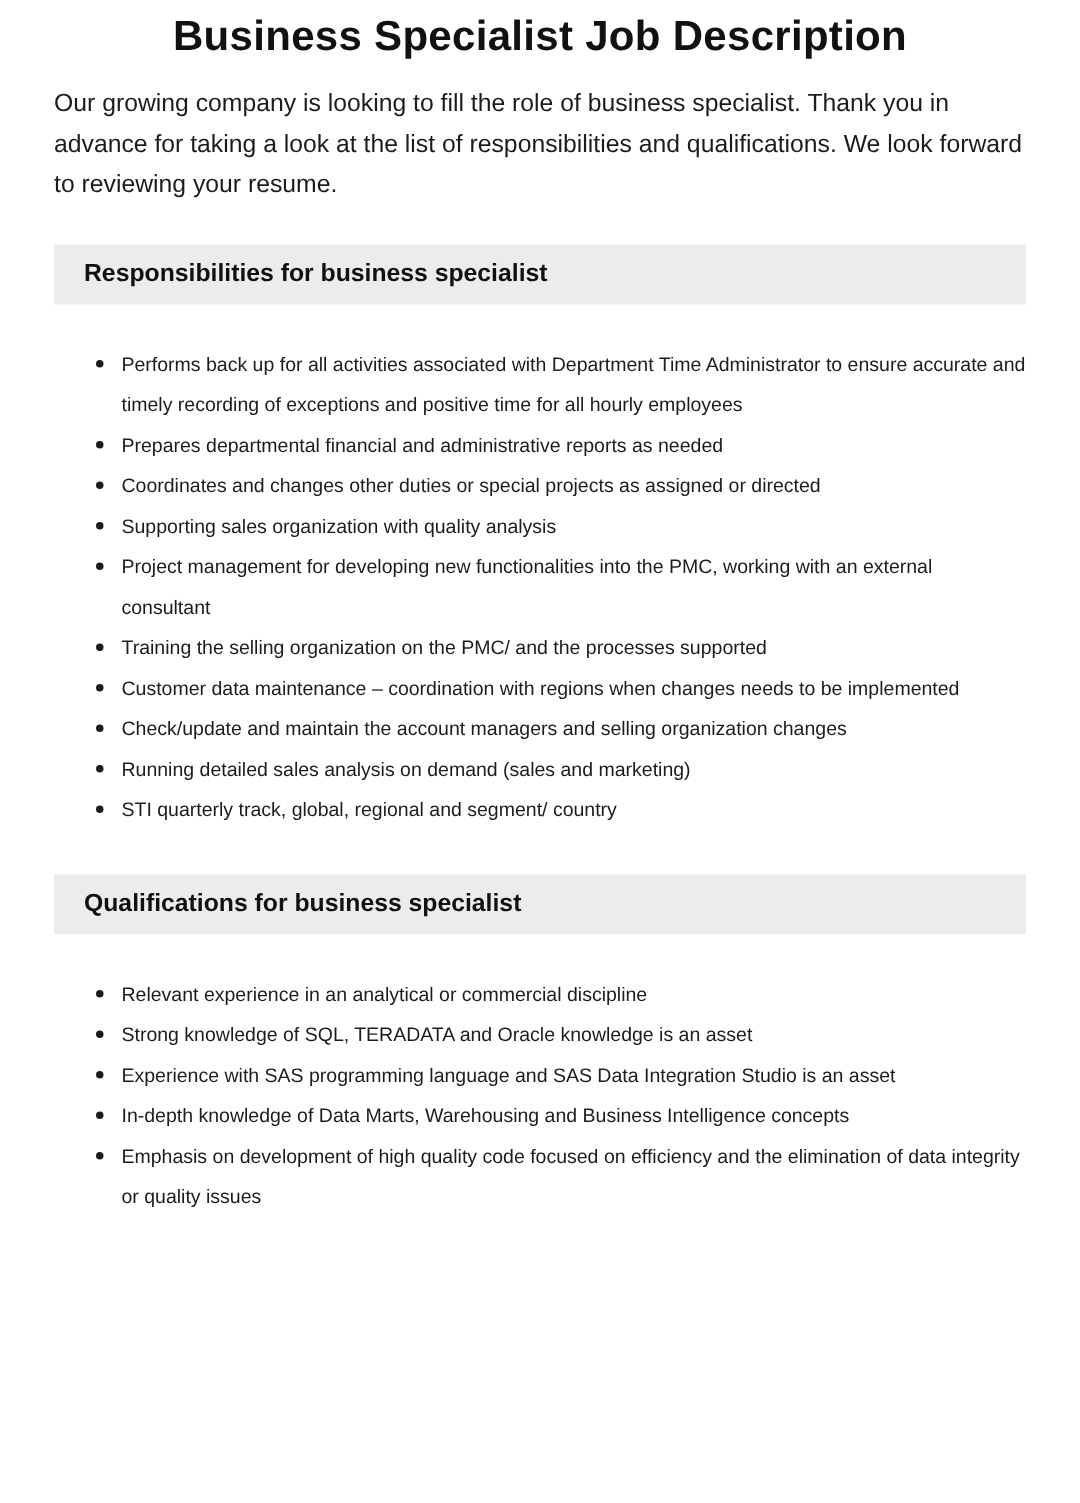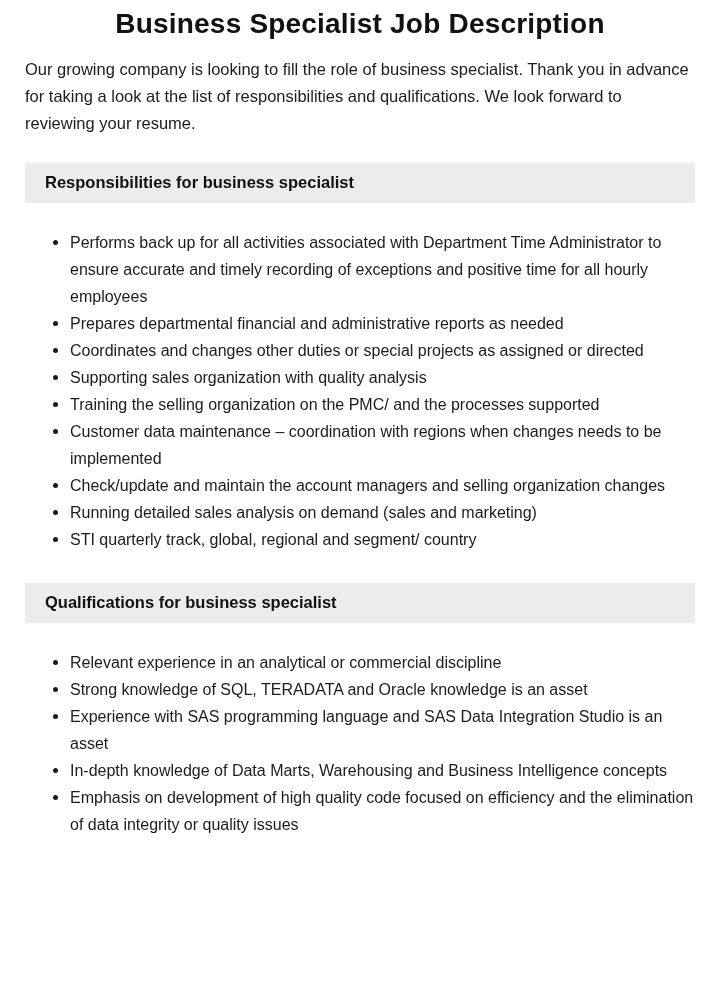--- a/index.html
+++ b/index.html
@@ -8,21 +8,21 @@
     background: #ffffff;
   }
   body {
     width: 720px;
     min-height: 1002px;
     font-family: "Liberation Sans", "DejaVu Sans", sans-serif;
     color: #1c1c1c;
     -webkit-font-smoothing: antialiased;
   }
   .doc {
-    padding: 0 25px;
+    padding: 0 36px;
     box-sizing: border-box;
     width: 720px;
   }
   .page-title {
     font-size: 28px;
     font-weight: 700;
     text-align: center;
     margin: 0;
     padding: 8px 0 16px 0;
     letter-spacing: 0.2px;
@@ -40,21 +40,21 @@
     padding: 10px 20px 11px 20px;
     margin: 0;
     color: #111111;
   }
   ul.job-list {
     margin: 26px 0 30px 0;
     padding: 0 0 0 45px;
     list-style: none;
   }
   ul.job-list li {
-    font-size: 16px;
+    font-size: 13px;
     line-height: 27px;
     position: relative;
     padding-left: 0;
   }
   ul.job-list li::before {
     content: "";
     position: absolute;
     left: -17px;
     top: 11px;
     width: 5px;
@@ -75,20 +75,21 @@
 
   <p class="intro">Our growing company is looking to fill the role of business specialist. Thank you in advance for taking a look at the list of responsibilities and qualifications. We look forward to reviewing your resume.</p>
 
   <div class="section-bar">Responsibilities for business specialist</div>
 
   <ul class="job-list">
     <li>Performs back up for all activities associated with Department Time Administrator to ensure accurate and timely recording of exceptions and positive time for all hourly employees</li>
     <li>Prepares departmental financial and administrative reports as needed</li>
     <li>Coordinates and changes other duties or special projects as assigned or directed</li>
     <li>Supporting sales organization with quality analysis</li>
+    <li>Project management for developing new functionalities into the PMC, working with an external consultant</li>
     <li>Training the selling organization on the PMC/ and the processes supported</li>
     <li>Customer data maintenance – coordination with regions when changes needs to be implemented</li>
     <li>Check/update and maintain the account managers and selling organization changes</li>
     <li>Running detailed sales analysis on demand (sales and marketing)</li>
     <li>STI quarterly track, global, regional and segment/ country</li>
   </ul>
 
   <div class="section-bar">Qualifications for business specialist</div>
 
   <ul class="job-list last">

